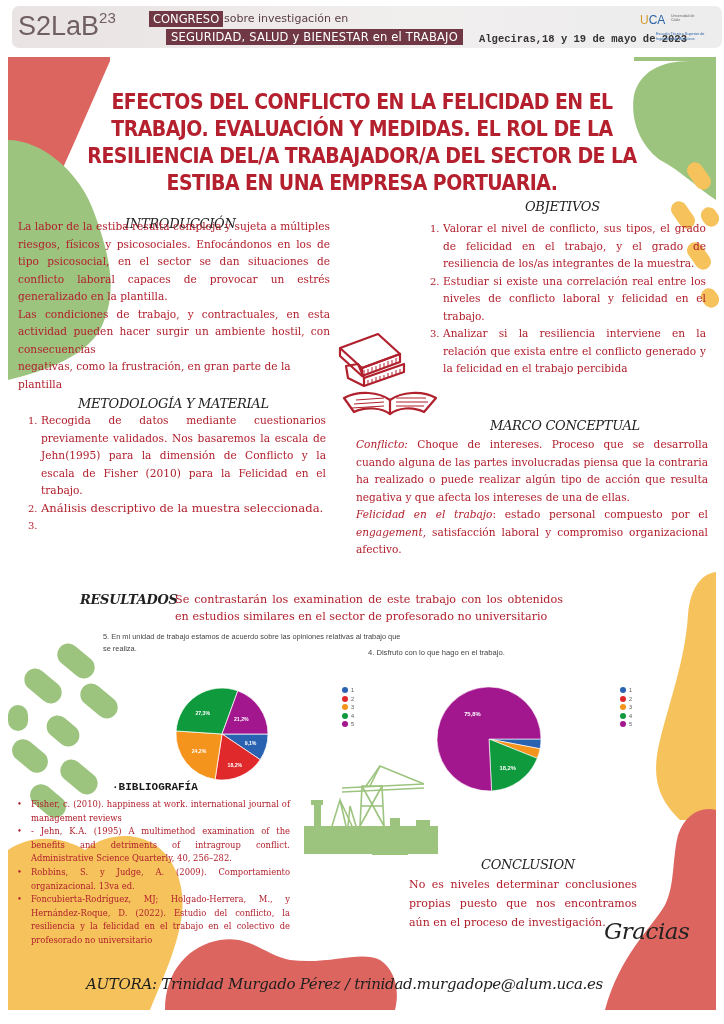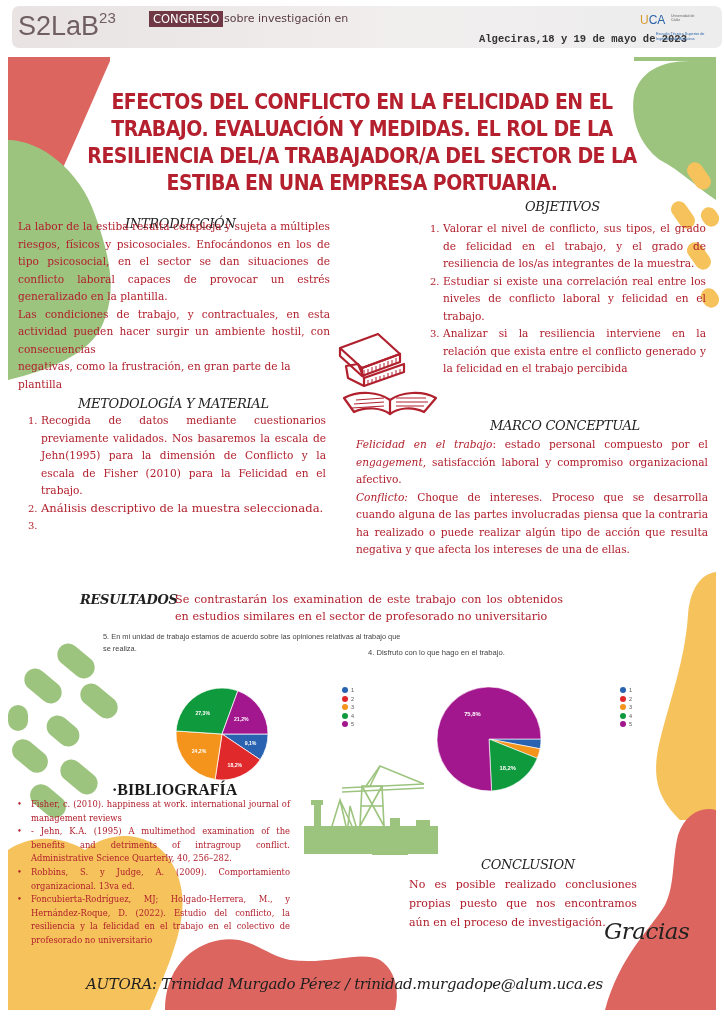--- a/index.html
+++ b/index.html
@@ -64,21 +64,21 @@
   .legend { font-family:"Liberation Sans", sans-serif; font-size:5.5px; color:#555; line-height:8.5px; }
   .legend .row { display:flex; align-items:center; gap:3px; }
   .legend .dot { width:6px; height:6px; border-radius:50%; display:inline-block; }
   .leg5 { left:342px; top:686px; }
   .leg4 { left:620px; top:686px; }
 
   .pielabel { font-family:"Liberation Sans", sans-serif; font-size:5.6px; font-weight:bold; fill:#fff; }
 
   .crane { left:304px; top:762px; width:140px; height:92px; }
 
-  .biblio-head { left:112px; top:781px; font-family:Liberation Serif, serif; font-size:16px; color:#1a1a1a; font-weight:bold; }
+  .biblio-head { left:112px; top:781px; font-family:Liberation Mono, monospace; font-size:11px; color:#1a1a1a; font-weight:bold; }
   .biblio-list { left:12px; top:798px; width:278px; list-style:none; }
   .biblio-list li { position:relative; padding-left:19px; font-size:8.4px; line-height:13.6px; color:#b1202d; text-align:justify; }
   .biblio-list li::before { content:"\2022"; position:absolute; left:5px; top:0; color:#b1202d; }
 
   .concl-head { left:481px; top:857px; }
   .concl-text { left:409px; top:875px; width:228px; font-size:11px; line-height:19px; }
 
   .gracias { left:604px; top:918px; font-family:"DejaVu Serif", serif; font-style:italic; font-size:23px; color:#222; letter-spacing:-0.5px; }
 
   .autora { left:86px; top:975px; width:540px; font-family:"DejaVu Serif", serif; font-style:italic; font-size:15px; color:#1e1e1e; letter-spacing:-0.3px; }
@@ -121,20 +121,21 @@
 
   <path d="M716,810 C700,806 685,815 678,835 C672,860 675,885 665,905 C650,930 620,955 605,1010 L716,1010 Z" fill="#dc6560"></path>
 
   <rect x="372" y="849" width="36" height="6" fill="#9dc47f"></rect>
 </svg>
 
 <div class="abs banner">
   <div class="abs banner-logo"><span>S2LaB</span><sup>23</sup></div>
   <div class="abs banner-congreso">CONGRESO</div>
   <div class="abs banner-sobre">sobre investigación en</div>
+  <div class="abs banner-sub">SEGURIDAD, SALUD y BIENESTAR en el TRABAJO</div>
   <div class="abs banner-place">Algeciras,18 y 19 de mayo de 2023</div>
   <div class="abs banner-uca"><span class="u">U</span><span>CA</span></div>
   <div class="abs banner-uca-small" style="width:26px;">Universidad de Cádiz</div>
   <div class="abs banner-escuela" style="width:64px;">Escuela Técnica Superior de Ingeniería de Algeciras</div>
 </div>
 
 <div class="abs frame-top-red"></div>
 <div class="abs frame-top-green"></div>
 
 <h1 class="abs title">EFECTOS DEL CONFLICTO EN LA FELICIDAD EN EL TRABAJO. EVALUACIÓN Y MEDIDAS. EL ROL DE LA RESILIENCIA DEL/A TRABAJADOR/A DEL SECTOR DE LA ESTIBA EN UNA EMPRESA PORTUARIA.</h1>
@@ -193,22 +194,22 @@
 
 <div class="abs sec-head meto-head">METODOLOGÍA Y MATERIAL</div>
 <ol class="abs body-red numlist meto-list">
   <li><span class="num">1.</span><span>Recogida de datos mediante cuestionarios previamente validados. Nos basaremos la escala de Jehn(1995) para la dimensión de Conflicto y la escala de Fisher (2010) para la Felicidad en el trabajo.</span></li>
   <li class="big"><span class="num">2.</span><span>Análisis descriptivo de la muestra seleccionada.</span></li>
   <li><span class="num">3.</span></li>
 </ol>
 
 <div class="abs sec-head marco-head">MARCO CONCEPTUAL</div>
 <div class="abs body-red justify marco-text">
+  <p><i>Conflicto:</i><span> Choque de intereses. Proceso que se desarrolla cuando alguna de las partes involucradas piensa que la contraria ha realizado o puede realizar algún tipo de acción que resulta negativa y que afecta los intereses de una de ellas.</span></p>
   <p><i>Felicidad en el trabajo</i><span>: estado personal compuesto por el </span><i>engagement</i><span>, satisfacción laboral y compromiso organizacional afectivo.</span></p>
-  <p><i>Conflicto:</i><span> Choque de intereses. Proceso que se desarrolla cuando alguna de las partes involucradas piensa que la contraria ha realizado o puede realizar algún tipo de acción que resulta negativa y que afecta los intereses de una de ellas.</span></p>
 </div>
 
 <div class="abs sec-head res-head" style="font-weight:bold;">RESULTADOS</div>
 <div class="abs body-red justify res-text">Se contrastarán los examination de este trabajo con los obtenidos en estudios similares en el sector de profesorado no universitario</div>
 
 <div class="abs q5">5. En mi unidad de trabajo estamos de acuerdo sobre las opiniones relativas al trabajo que se realiza.</div>
 <div class="abs q4">4. Disfruto con lo que hago en el trabajo.</div>
 
 <svg class="abs pie5" viewBox="-50 -50 100 100">
 
@@ -301,17 +302,17 @@
 
 <div class="abs biblio-head">·BIBLIOGRAFÍA</div>
 <ul class="abs biblio-list">
   <li>Fisher, c. (2010). happiness at work. international journal of management reviews</li>
   <li> - Jehn, K.A. (1995) A multimethod examination of the benefits and detriments of intragroup conflict. Administrative Science Quarterly, 40, 256–282.</li>
   <li>Robbins, S. y Judge, A. (2009). Comportamiento organizacional. 13va ed.</li>
   <li>Foncubierta-Rodríguez, MJ; Holgado-Herrera, M., y Hernández-Roque, D. (2022). Estudio del conflicto, la resiliencia y la felicidad en el trabajo en el colectivo de profesorado no universitario</li>
 </ul>
 
 <div class="abs sec-head concl-head">CONCLUSION</div>
-<div class="abs body-red justify concl-text">No es posible realizado conclusiones propias puesto que nos encontramos aún en el proceso de investigación.</div>
+<div class="abs body-red justify concl-text">No es niveles determinar conclusiones propias puesto que nos encontramos aún en el proceso de investigación.</div>
 
 <div class="abs gracias">Gracias</div>
 
 <div class="abs autora">AUTORA: Trinidad Murgado Pérez / trinidad.murgadope@alum.uca.es</div>
 
 </body></html>

